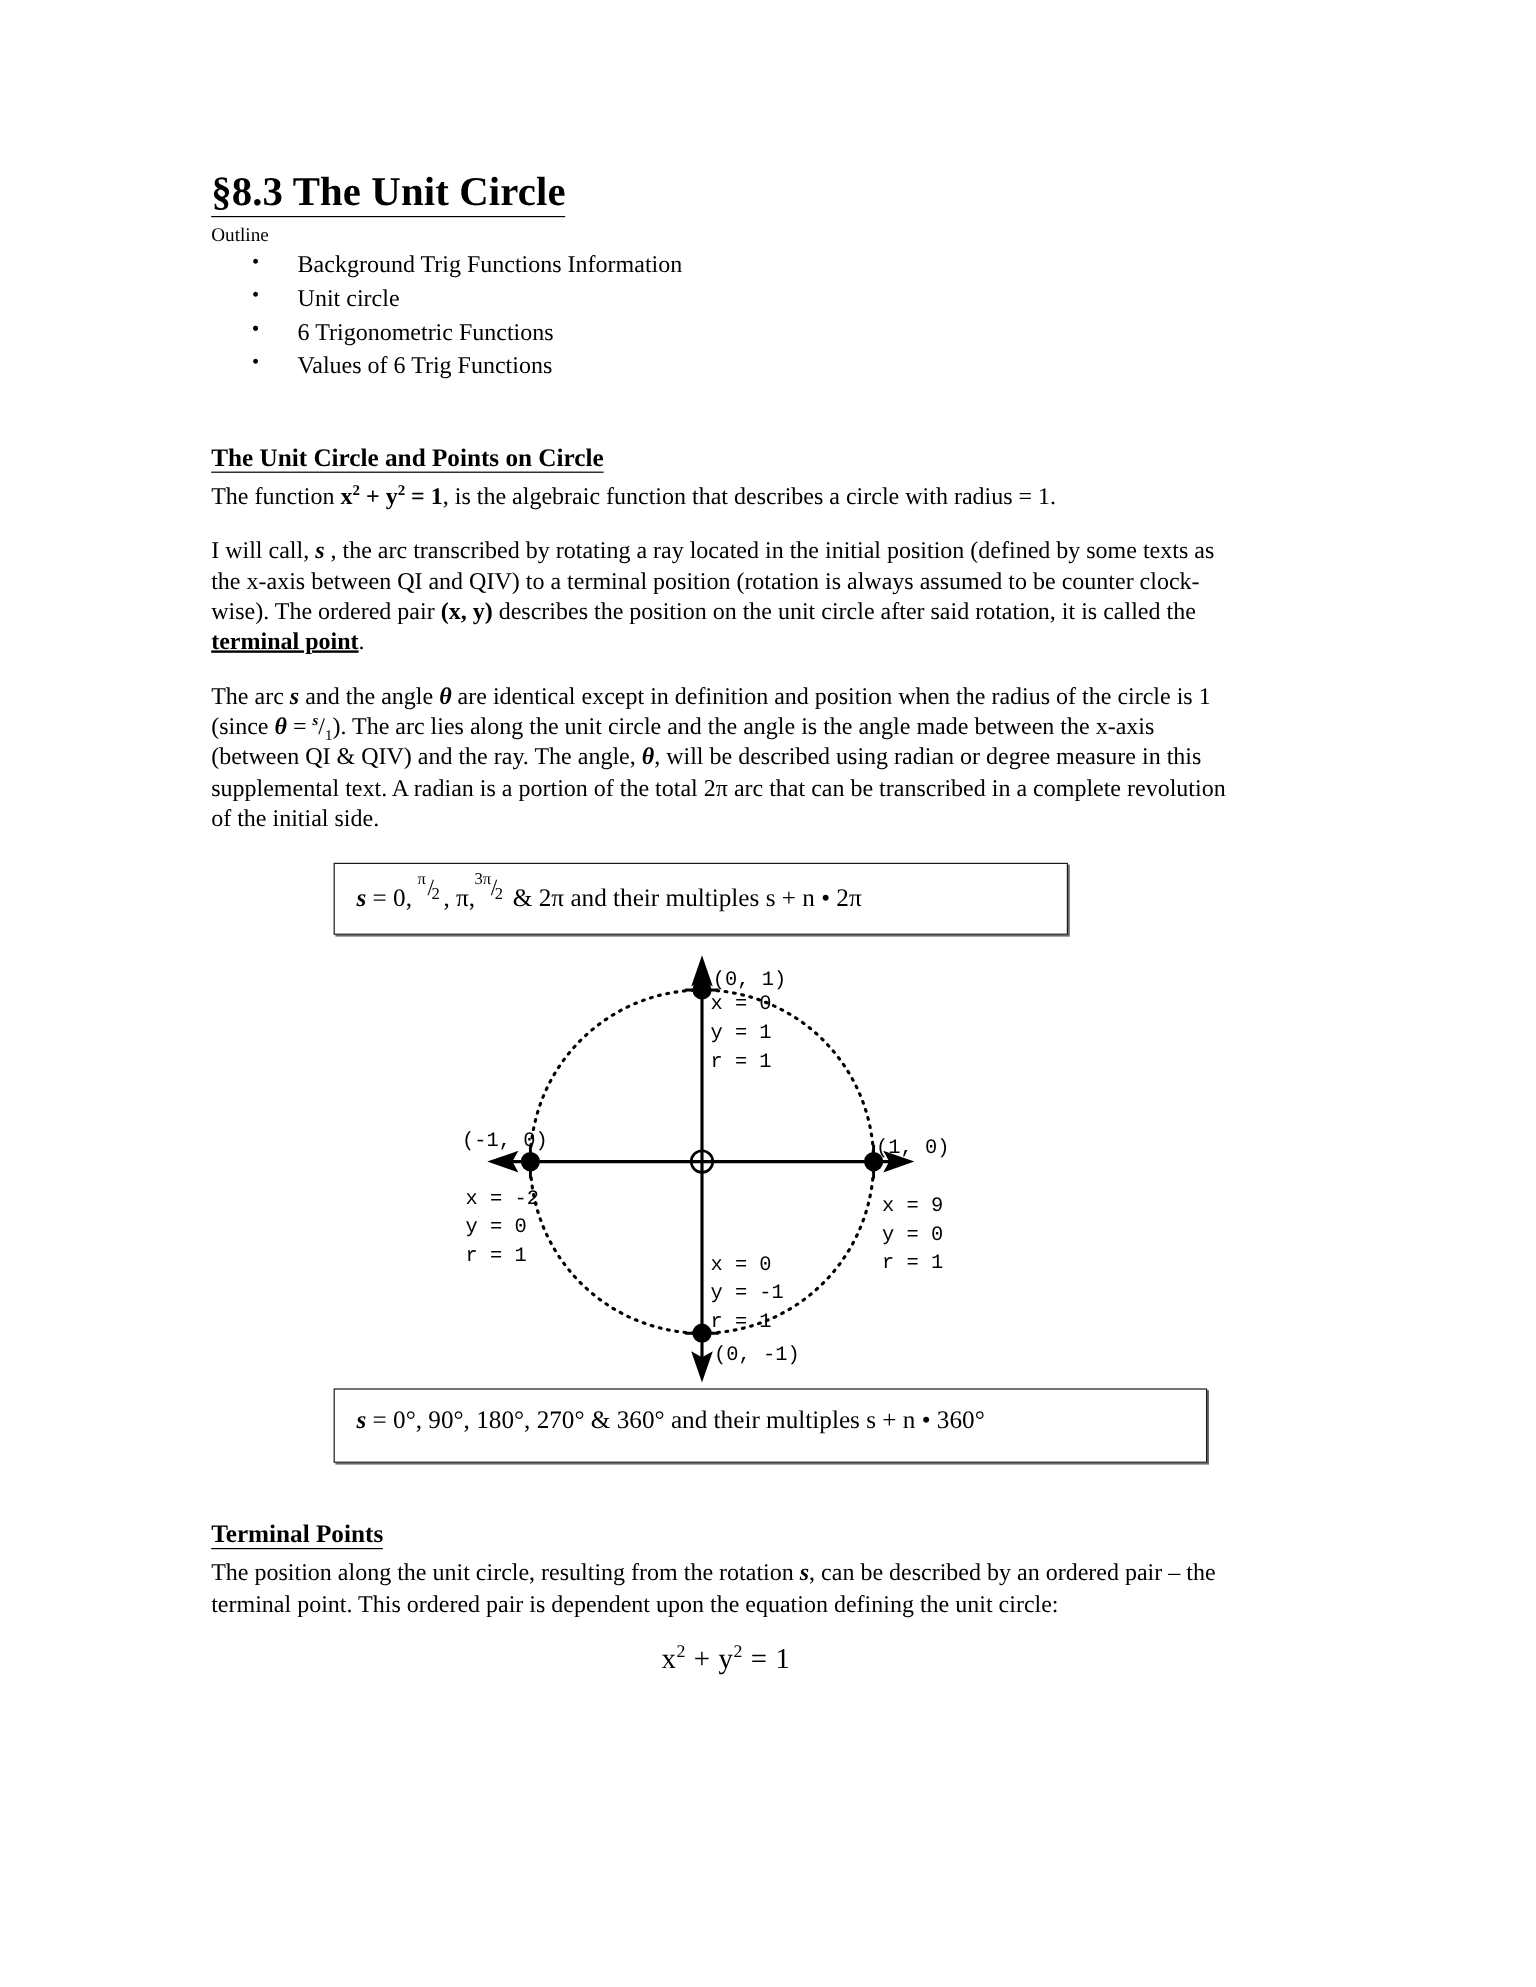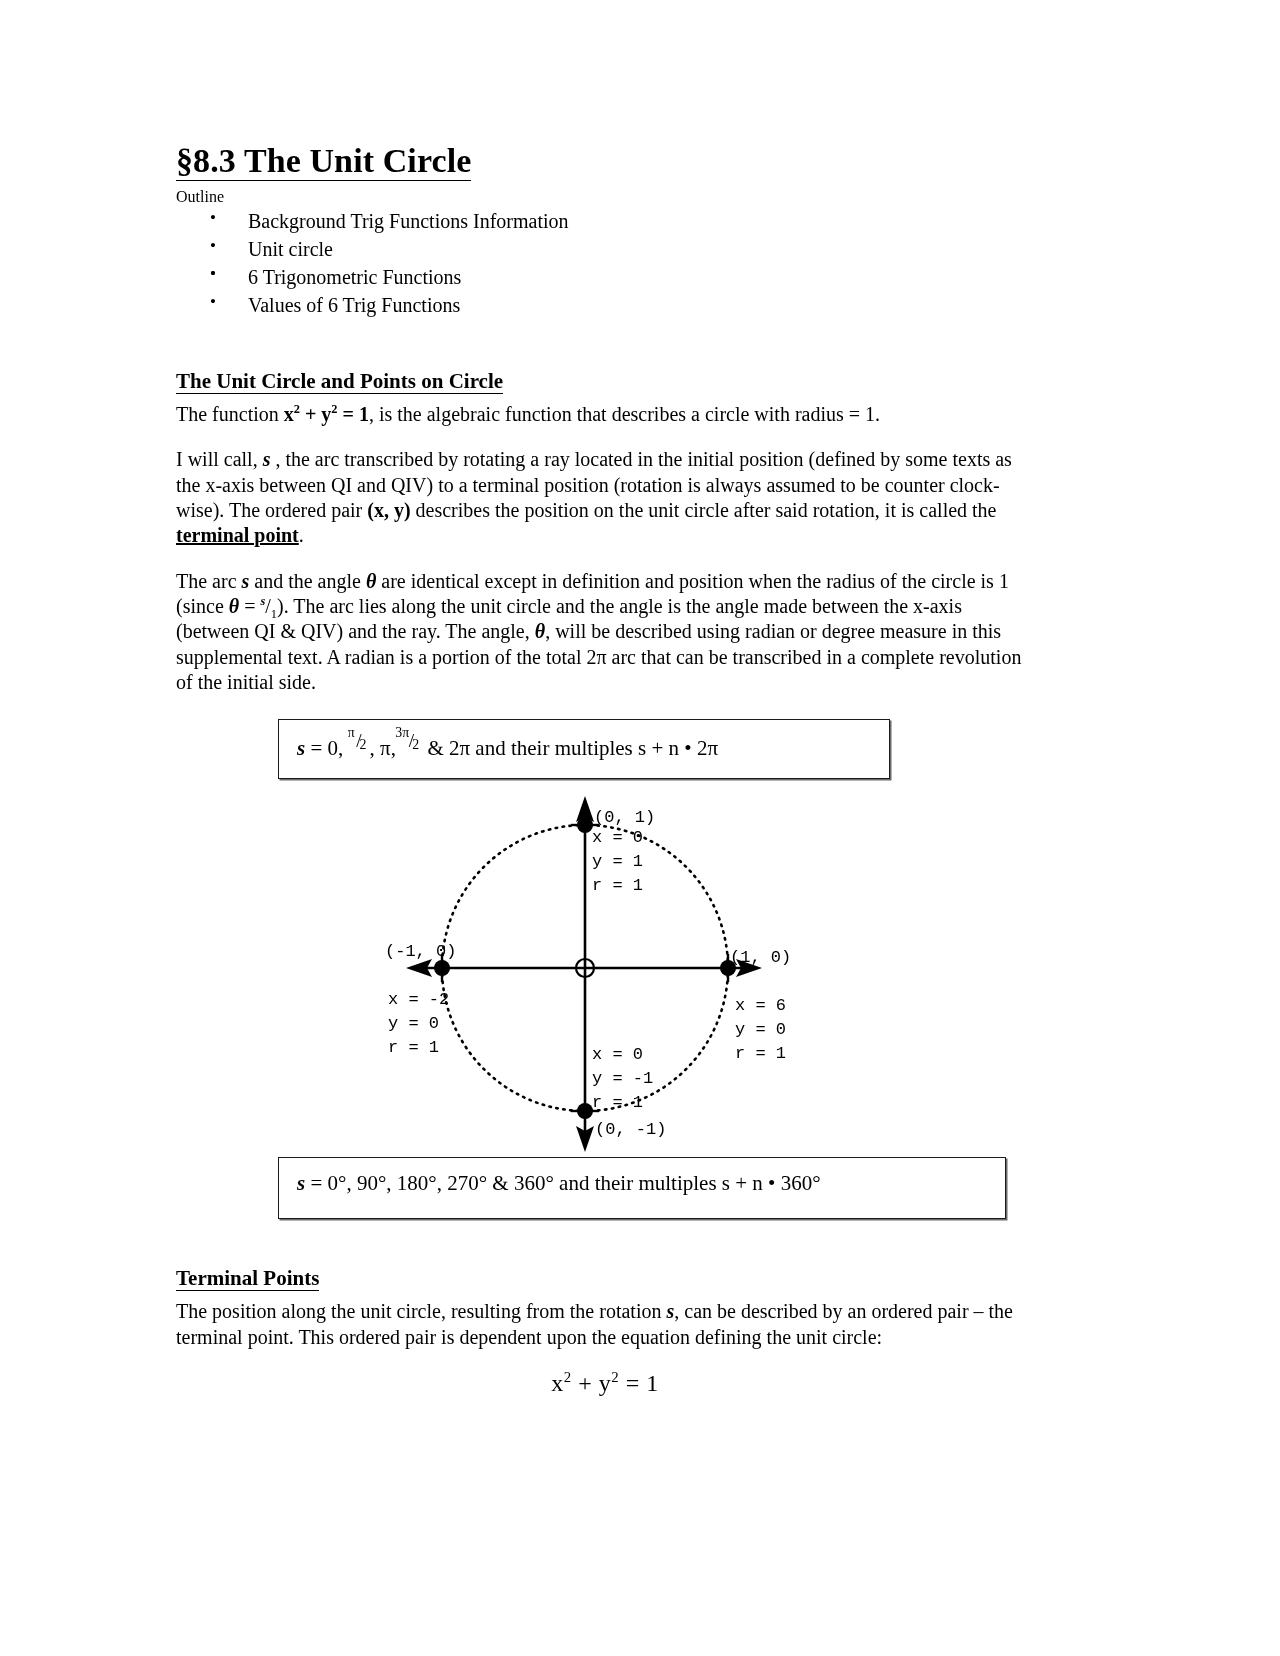--- a/index.html
+++ b/index.html
@@ -253,21 +253,21 @@
     <div class="dlabel" style="left:212px; top:38px;">x = 0</div>
     <div class="dlabel" style="left:212px; top:62px;">y = 1</div>
     <div class="dlabel" style="left:212px; top:86px;">r = 1</div>
 
     <div class="dlabel" style="left:5px; top:152px;">(-1, 0)</div>
     <div class="dlabel" style="left:8px; top:200px;">x = -2</div>
     <div class="dlabel" style="left:8px; top:224px;">y = 0</div>
     <div class="dlabel" style="left:8px; top:248px;">r = 1</div>
 
     <div class="dlabel" style="left:350px; top:158px;">(1, 0)</div>
-    <div class="dlabel" style="left:355px; top:206px;">x = 6</div>
+    <div class="dlabel" style="left:355px; top:206px;">x = 9</div>
     <div class="dlabel" style="left:355px; top:230px;">y = 0</div>
     <div class="dlabel" style="left:355px; top:254px;">r = 1</div>
 
     <div class="dlabel" style="left:212px; top:255px;">x = 0</div>
     <div class="dlabel" style="left:212px; top:279px;">y = -1</div>
     <div class="dlabel" style="left:212px; top:303px;">r = 1</div>
     <div class="dlabel" style="left:215px; top:330px;">(0, -1)</div>
   </div>
 
   <div class="formula-box" id="box-bottom">

